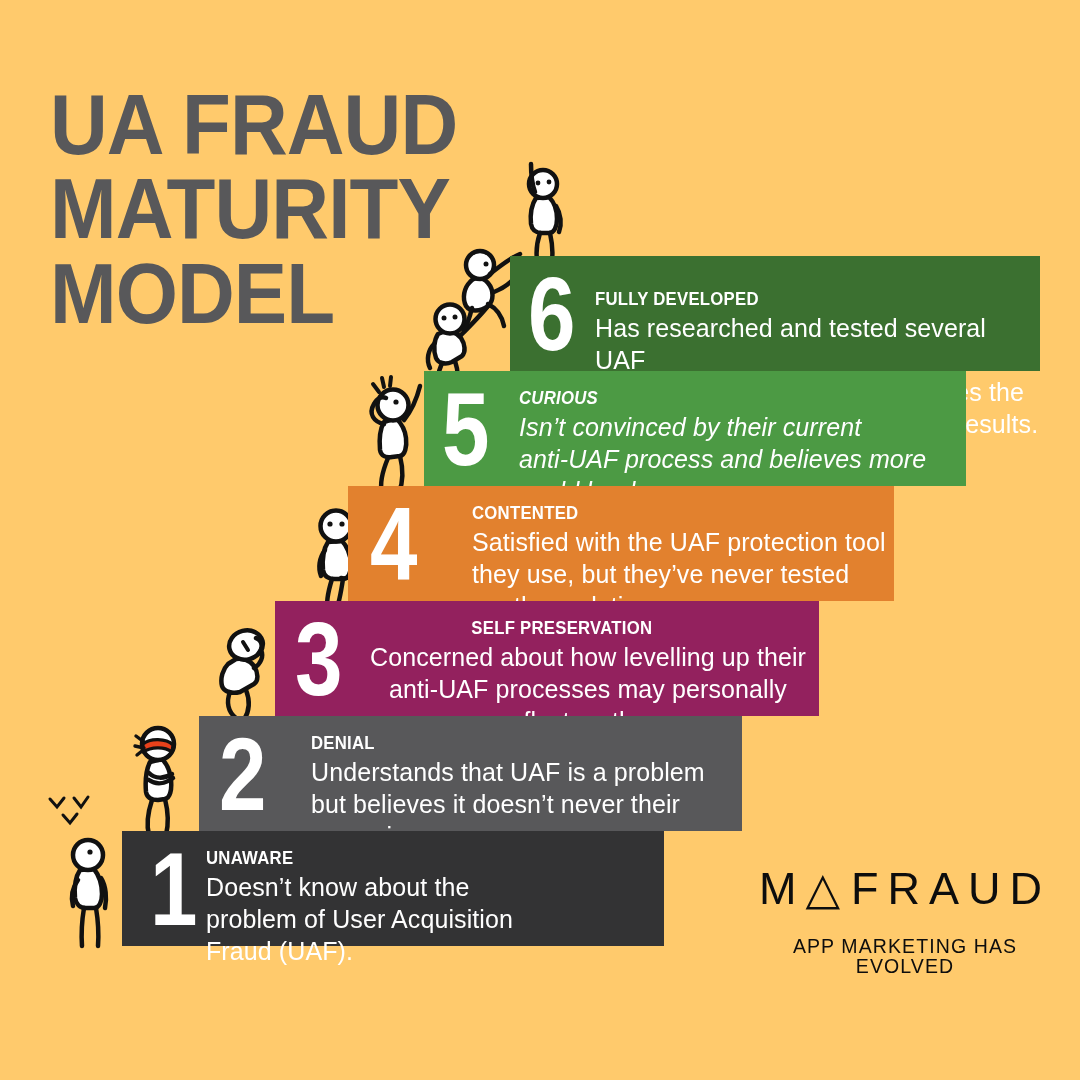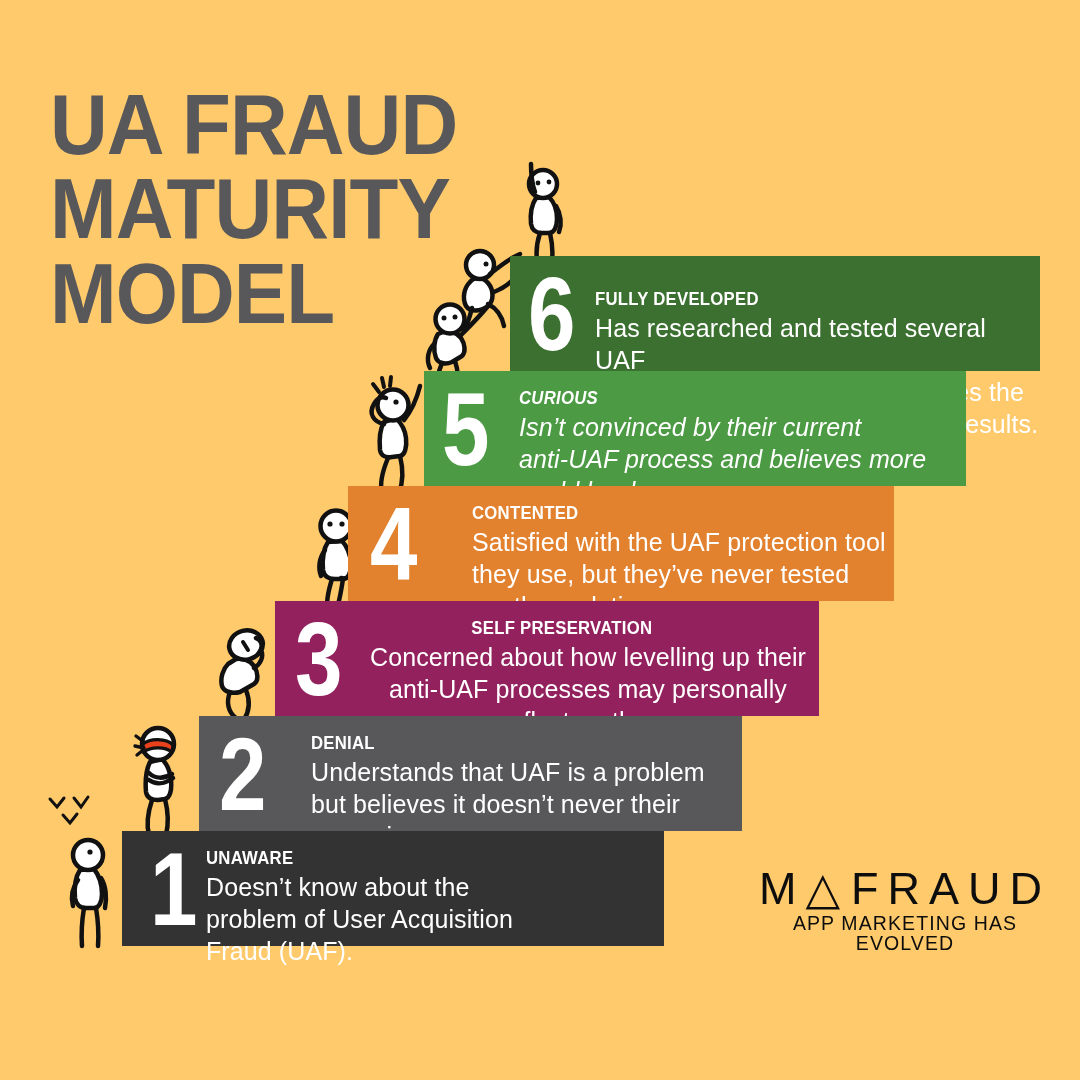--- a/index.html
+++ b/index.html
@@ -111,21 +111,21 @@
     font-weight:300;
     letter-spacing:9px;
     line-height:1;
     display:flex;
     align-items:center;
     justify-content:center;
     white-space:pre;
   }
   .logo .tri { display:inline-block; margin:0 2px 0 0; }
   .logo .tagline {
-    margin-top:3px;
+    margin-top:26px;
     font-family:"Liberation Sans","DejaVu Sans",sans-serif;
     font-size:19.5px;
     font-weight:400;
     letter-spacing:1.1px;
     line-height:1;
   }
 </style>
 </head>
 <body>
 

